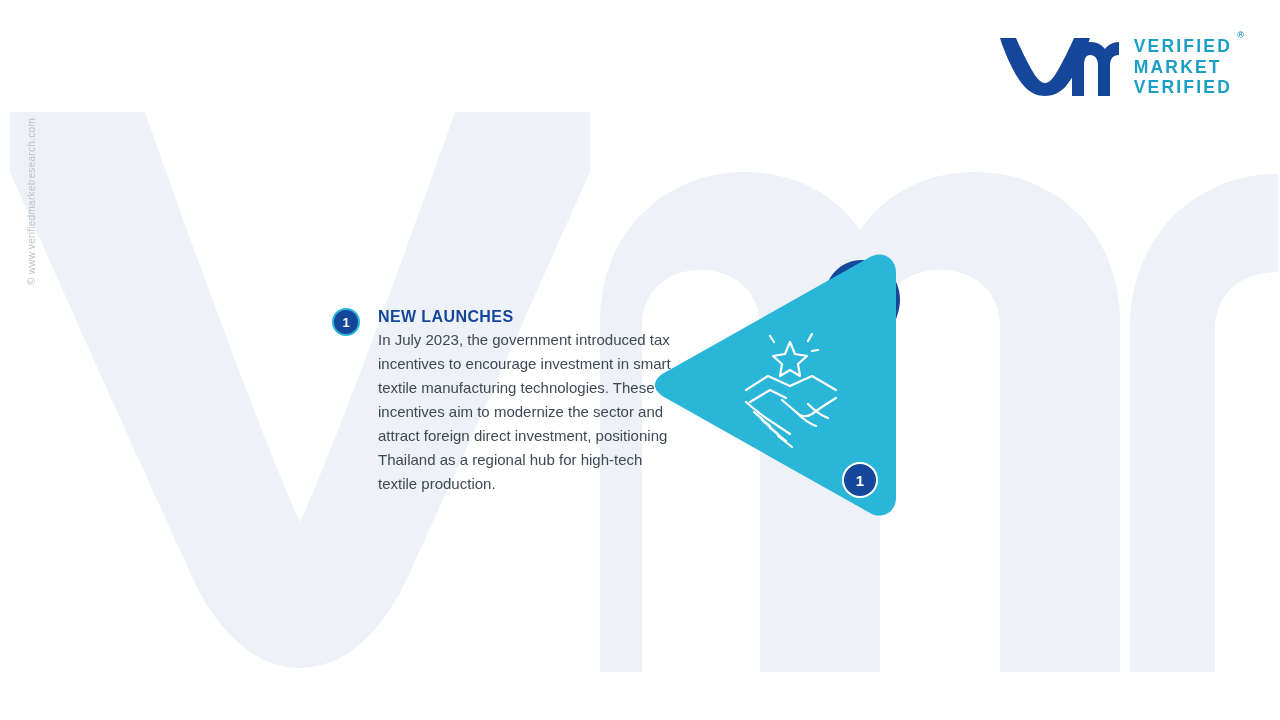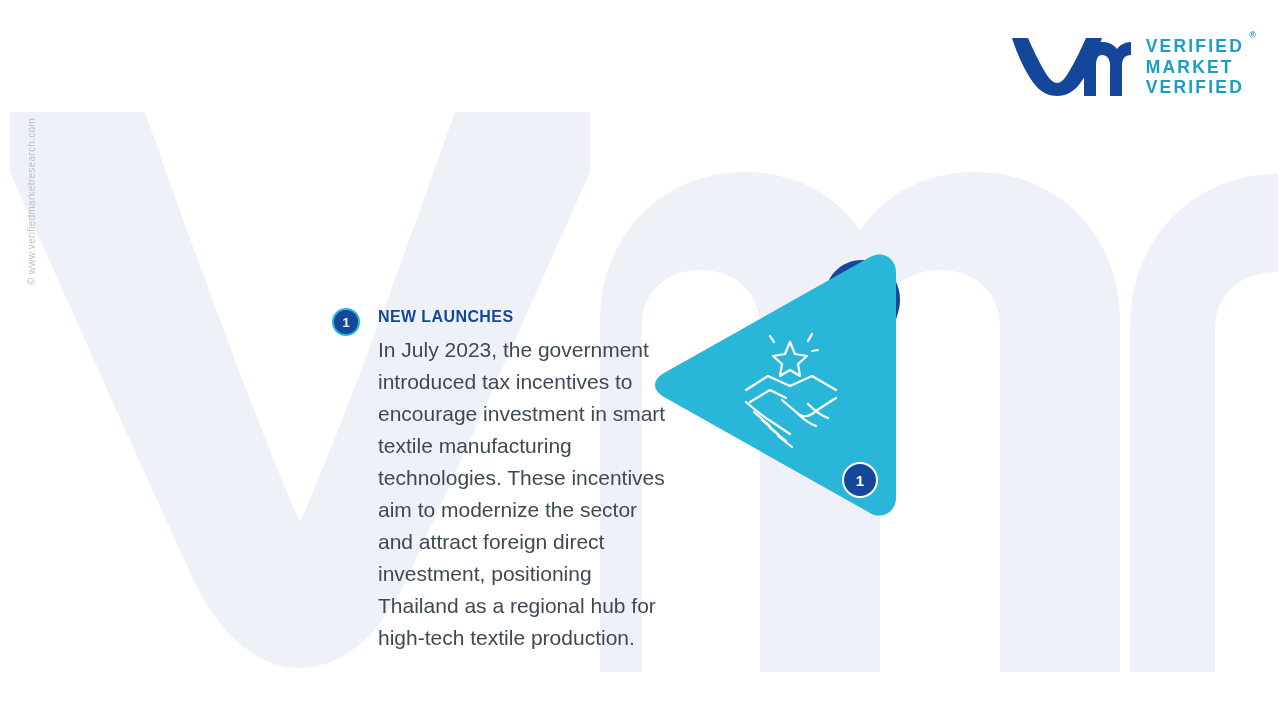--- a/index.html
+++ b/index.html
@@ -40,21 +40,21 @@
     font-size: 32px;
     font-weight: bold;
     letter-spacing: 0.5px;
     color: #14479a;
     font-family: "Liberation Sans", sans-serif;
   }
 
   
   .logo {
     position: absolute;
-    right: 36px;
+    right: 48px;
     top: 28px;
     height: 78px;
     display: flex;
     align-items: center;
     gap: 14px;
   }
   .logo-mark { width: 122px; height: 62px; }
   .logo-text {
     position: relative;
     line-height: 1.18;
@@ -116,26 +116,26 @@
     font-family: "Liberation Sans", sans-serif;
   }
   .item-body {
     margin-left: 46px;
   }
   .item-heading {
     font-size: 16px;
     font-weight: bold;
     letter-spacing: 0.4px;
     color: #14479a;
-    margin-bottom: 8px;
+    margin-bottom: 2px;
     font-family: "Liberation Sans", sans-serif;
   }
   .item-text {
-    font-size: 21px;
-    line-height: 32px;
+    font-size: 15px;
+    line-height: 24px;
     color: #3d4a55;
     font-family: "Liberation Sans", sans-serif;
   }
 
   
   .graphic {
     position: absolute;
     left: 650px;
     top: 250px;
     width: 280px;

